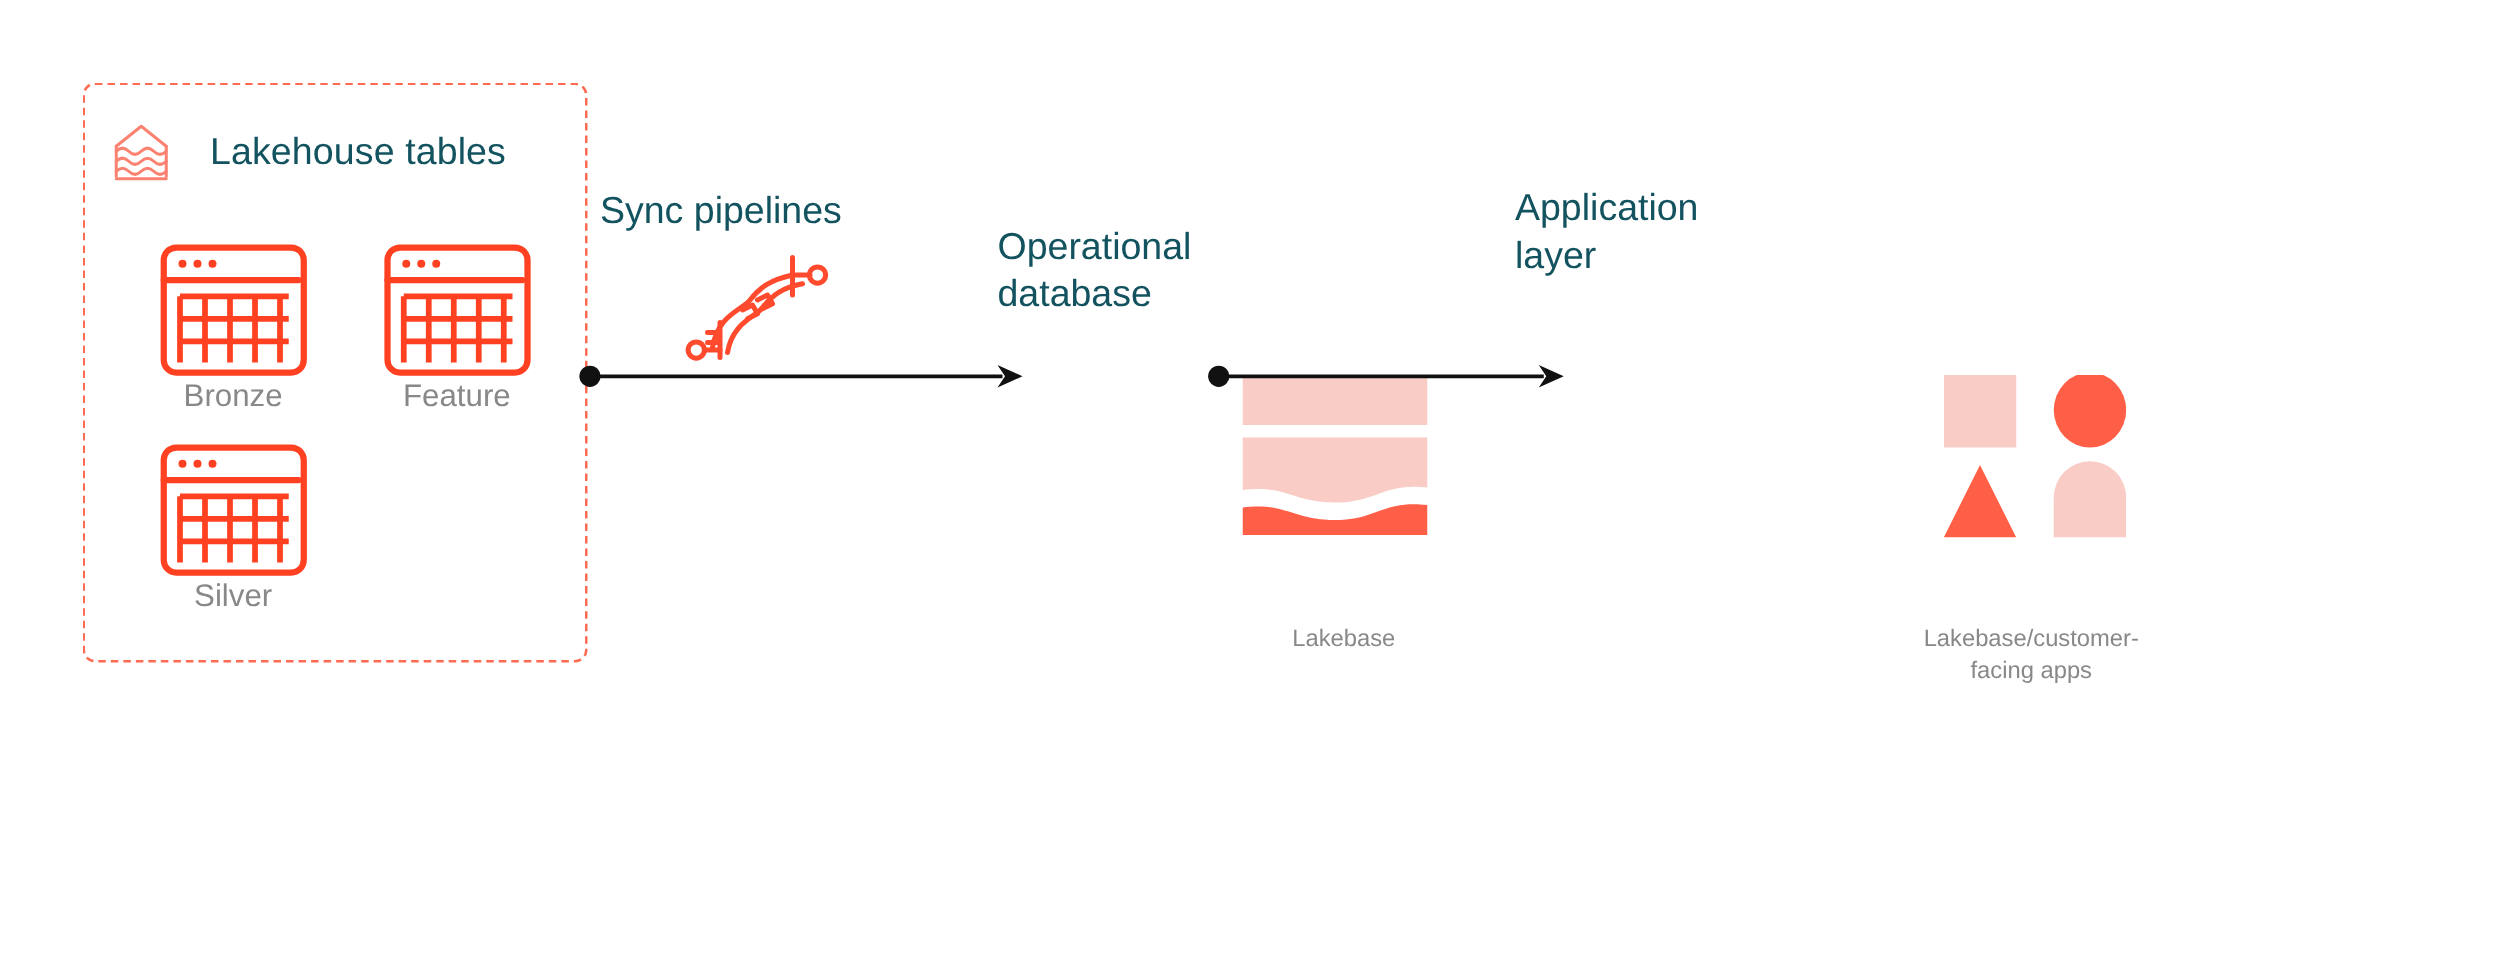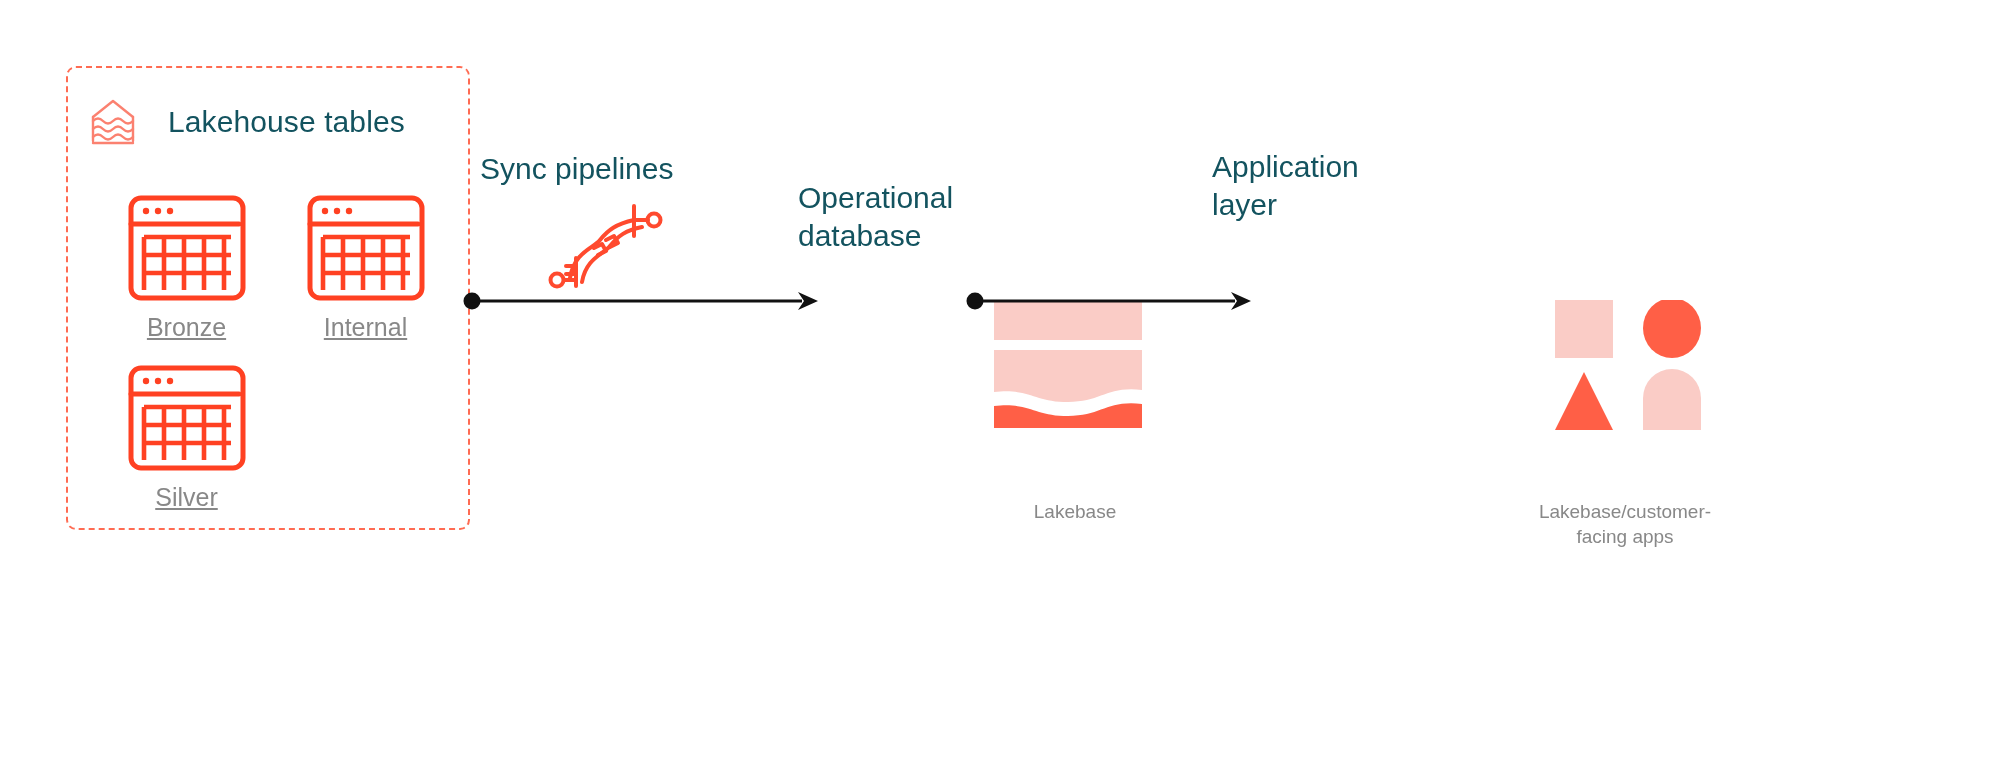--- a/index.html
+++ b/index.html
@@ -69,25 +69,24 @@
     display: flex;
     flex-direction: column;
     align-items: center;
   }
   .table-icon {
     width: 120px;
     height: 108px;
     display: block;
   }
   .table-label {
-    margin-top: 11px;
+    margin-top: 1px;
     font-size: 25px;
     color: #888888;
     white-space: nowrap;
-    text-decoration: underline;
   }
 
   
   .stage-title {
     position: absolute;
     text-align: left;
     font-size: 30px;
     line-height: 1.26;
     color: #13535F;
   }
@@ -179,21 +178,21 @@
             <line x1="17" y1="43" x2="17" y2="96"></line>
             <line x1="37" y1="43" x2="37" y2="96"></line>
             <line x1="57" y1="43" x2="57" y2="96"></line>
             <line x1="77" y1="43" x2="77" y2="96"></line>
             <line x1="97" y1="43" x2="97" y2="96"></line>
             <line x1="17" y1="43" x2="104" y2="43"></line>
             <line x1="17" y1="61" x2="104" y2="61"></line>
             <line x1="17" y1="79" x2="104" y2="79"></line>
           </g>
         </svg>
-        <div class="table-label">Internal</div>
+        <div class="table-label">Feature</div>
       </div>
 
       <div class="table-cell">
         <svg class="table-icon" viewBox="0 0 120 108" fill="none">
           <rect x="4" y="4" width="112" height="100" rx="10" ry="10" stroke="#FF4122" stroke-width="5" fill="none"></rect>
           <line x1="4" y1="30" x2="112" y2="30" stroke="#FF4122" stroke-width="5" stroke-linecap="round"></line>
           <circle cx="19" cy="17" r="3.2" fill="#FF4122"></circle>
           <circle cx="31" cy="17" r="3.2" fill="#FF4122"></circle>
           <circle cx="43" cy="17" r="3.2" fill="#FF4122"></circle>
           <g stroke="#FF4122" stroke-width="4.6">

